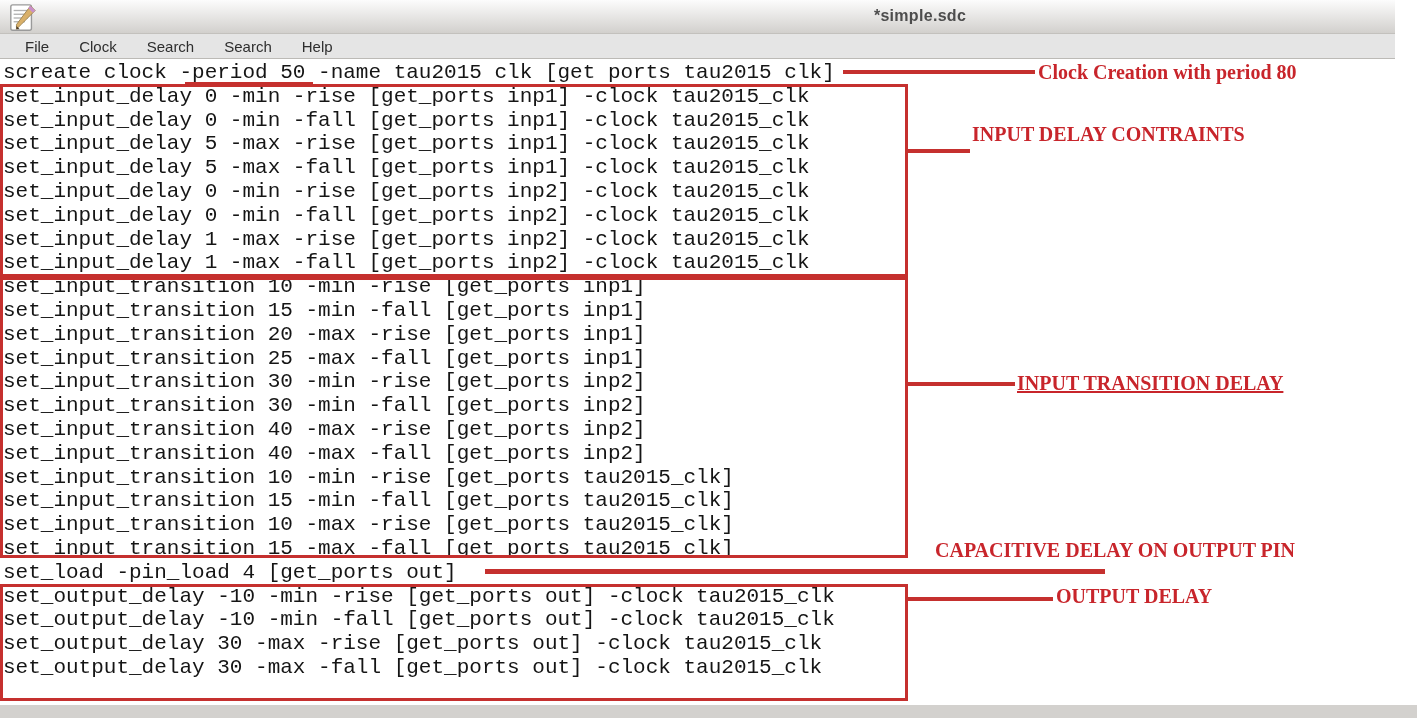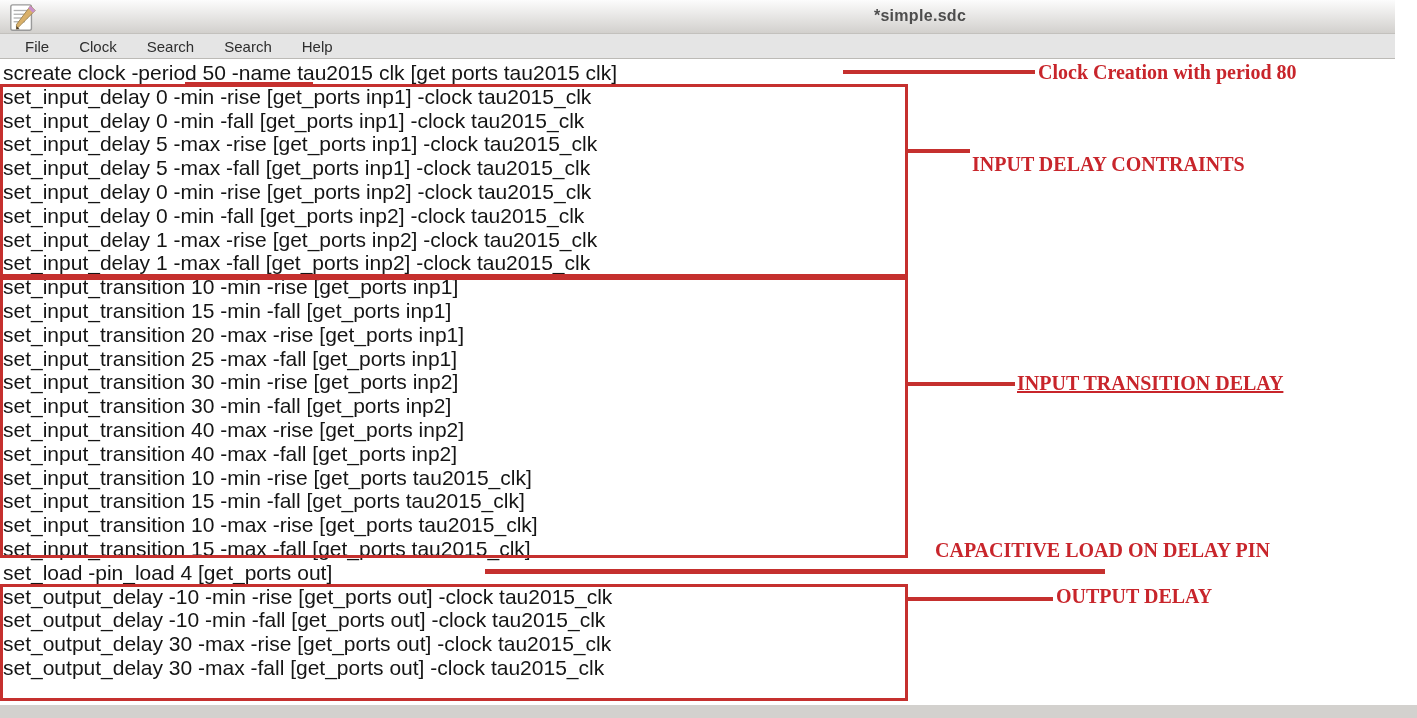--- a/index.html
+++ b/index.html
@@ -23,39 +23,39 @@
     background:#e5e5e5;border-bottom:1px solid #bcbab6;
     display:flex;align-items:center;padding-left:10px;
   }
   .menu-item{
     padding:2px 15px;font-size:15px;color:#2e2e2e;cursor:default;
     white-space:nowrap;
   }
   
   .code-area{
     position:absolute;left:3px;top:61px;
-    font-family:Liberation Sans, sans-serif;
+    font-family:Liberation Mono, monospace;
     font-size:21px;line-height:23.8px;color:#151515;
     white-space:pre;z-index:1;
   }
   
   .red-box{position:absolute;border:3px solid var(--red-line);box-sizing:border-box;z-index:2;}
   .red-hline{position:absolute;background:var(--red-line);z-index:2;}
   .red-label{
     position:absolute;font-family:"Liberation Serif", serif;font-weight:bold;
     font-size:20px;color:var(--red-text);white-space:nowrap;z-index:3;
   }
   .box-input-delay{left:0;top:84px;width:908px;height:193px;}
   .box-input-transition{left:0;top:277px;width:908px;height:281px;}
   .box-output-delay{left:0;top:584px;width:908px;height:117px;}
   .underline-period{left:185px;top:82px;width:128px;height:5px;}
   .line-clock{left:843px;top:70px;width:192px;height:4px;}
   .label-clock{left:1038px;top:61px;}
   .line-input-delay{left:905px;top:149px;width:65px;height:4px;}
-  .label-input-delay{left:972px;top:153px;}
+  .label-input-delay{left:972px;top:123px;}
   .line-input-transition{left:905px;top:382px;width:110px;height:4px;}
   .label-input-transition{left:1017px;top:372px;text-decoration:underline;}
   .label-cap-load{left:935px;top:539px;}
   .underline-cap-load{left:485px;top:569px;width:620px;height:5px;}
   .line-output-delay{left:905px;top:597px;width:148px;height:4px;}
   .label-output-delay{left:1056px;top:585px;}
   
   .bottom-strip{
     position:absolute;left:0;top:705px;width:1417px;height:13px;
     background:#d3d1ce;
@@ -97,16 +97,16 @@
 <div class="red-hline underline-period"></div>
 <div class="red-hline line-clock"></div>
 <div class="red-hline line-input-delay"></div>
 <div class="red-hline line-input-transition"></div>
 <div class="red-hline underline-cap-load"></div>
 <div class="red-hline line-output-delay"></div>
 
 <div class="red-label label-clock">Clock Creation with period 80</div>
 <div class="red-label label-input-delay">INPUT DELAY CONTRAINTS</div>
 <div class="red-label label-input-transition">INPUT TRANSITION DELAY</div>
-<div class="red-label label-cap-load">CAPACITIVE LOAD ON DELAY PIN</div>
+<div class="red-label label-cap-load">CAPACITIVE DELAY ON OUTPUT PIN</div>
 <div class="red-label label-output-delay">OUTPUT DELAY</div>
 
 <div class="bottom-strip"></div>
 
 </body></html>

